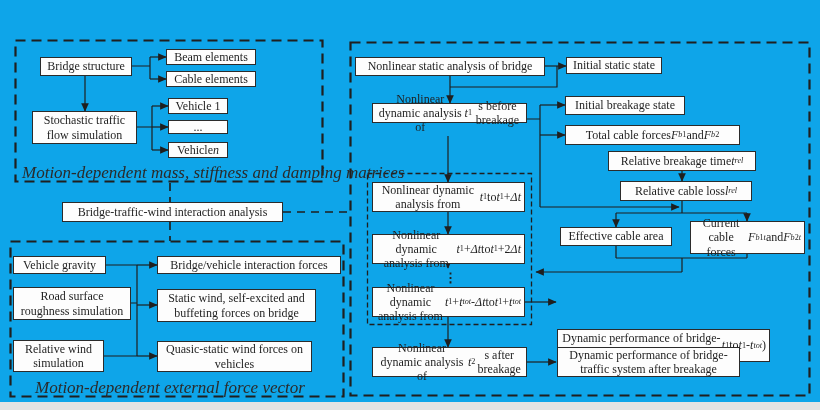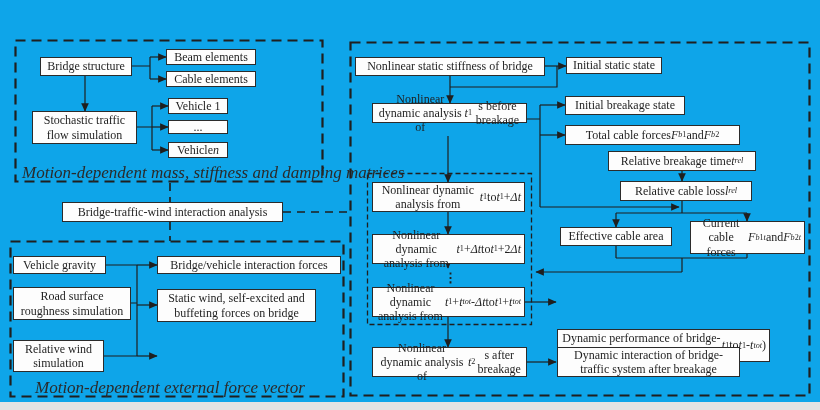--- a/index.html
+++ b/index.html
@@ -100,33 +100,34 @@
   <div class="box" style="left:168px;top:142px;width:60px;height:16px;">Vehicle <i>n</i></div>
   <div class="caption" style="left:22px;top:163px;">Motion-dependent mass, stiffness and damping matrices</div>
 
   <div class="box" style="left:62px;top:202px;width:221px;height:20px;">Bridge-traffic-wind interaction analysis</div>
 
   <div class="box" style="left:13px;top:256px;width:93px;height:18px;">Vehicle gravity</div>
   <div class="box" style="left:13px;top:287px;width:118px;height:33px;">Road surface roughness simulation</div>
   <div class="box" style="left:13px;top:340px;width:91px;height:32px;">Relative wind simulation</div>
   <div class="box" style="left:157px;top:256px;width:184px;height:18px;">Bridge/vehicle interaction forces</div>
   <div class="box" style="left:157px;top:289px;width:159px;height:33px;">Static wind, self-excited and buffeting forces on bridge</div>
+  <div class="box" style="left:157px;top:341px;width:155px;height:31px;">Quasic-static wind forces on vehicles</div>
   <div class="caption" style="left:16px;top:378px;margin-left:19px;">Motion-dependent external force vector</div>
 
-  <div class="box" style="left:355px;top:57px;width:190px;height:19px;">Nonlinear static stiffness of bridge</div>
+  <div class="box" style="left:355px;top:57px;width:190px;height:19px;">Nonlinear static analysis of bridge</div>
   <div class="box" style="left:566px;top:57px;width:96px;height:17px;">Initial static state</div>
   <div class="box" style="left:372px;top:103px;width:155px;height:20px;">Nonlinear dynamic analysis of <i>t</i><sub>1</sub> s before breakage</div>
   <div class="box" style="left:565px;top:96px;width:120px;height:19px;">Initial breakage state</div>
   <div class="box" style="left:565px;top:125px;width:175px;height:20px;">Total cable forces <i>F</i><sub><i>b</i>1</sub> and <i>F</i><sub><i>b</i>2</sub></div>
   <div class="box" style="left:608px;top:151px;width:148px;height:20px;">Relative breakage time <i>t</i><sub><i>rel</i></sub></div>
   <div class="box" style="left:620px;top:181px;width:132px;height:20px;">Relative cable loss <i>l</i><sub><i>rel</i></sub></div>
   <div class="box" style="left:560px;top:227px;width:112px;height:19px;">Effective cable area</div>
   <div class="box" style="left:690px;top:221px;width:115px;height:33px;">Current cable forces <i>F</i><sub><i>b</i>1<i>t</i></sub> and <i>F</i><sub><i>b</i>2<i>t</i></sub></div>
 
   <div class="box" style="left:372px;top:182px;width:153px;height:30px;">Nonlinear dynamic analysis from <i>t</i><sub>1</sub> to <i>t</i><sub>1</sub>+<i>Δt</i></div>
   <div class="box" style="left:372px;top:234px;width:153px;height:30px;">Nonlinear dynamic analysis from <i>t</i><sub>1</sub>+<i>Δt</i> to <i>t</i><sub>1</sub>+2<i>Δt</i></div>
   <div class="vdots" style="left:444px;top:271px;">⋮</div>
   <div class="box" style="left:372px;top:287px;width:153px;height:30px;">Nonlinear dynamic analysis from <i>t</i><sub>1</sub>+<i>t</i><sub><i>tot</i></sub>-<i>Δt</i> to <i>t</i><sub>1</sub>+<i>t</i><sub><i>tot</i></sub></div>
   <div class="box" style="left:557px;top:287px;width:213px;height:33px;margin-top:42px;">Dynamic performance of bridge-traffic system during breakage (<i>t</i><sub>1</sub> to <i>t</i><sub>1</sub>-<i>t</i><sub><i>tot</i></sub>)</div>
   <div class="box" style="left:372px;top:347px;width:155px;height:30px;">Nonlinear dynamic analysis of <i>t</i><sub>2</sub> s after breakage</div>
-  <div class="box" style="left:557px;top:347px;width:183px;height:30px;">Dynamic interaction of bridge-traffic system after breakage</div>
+  <div class="box" style="left:557px;top:347px;width:183px;height:30px;">Dynamic performance of bridge-traffic system after breakage</div>
 
 </div>
 
 </body></html>

